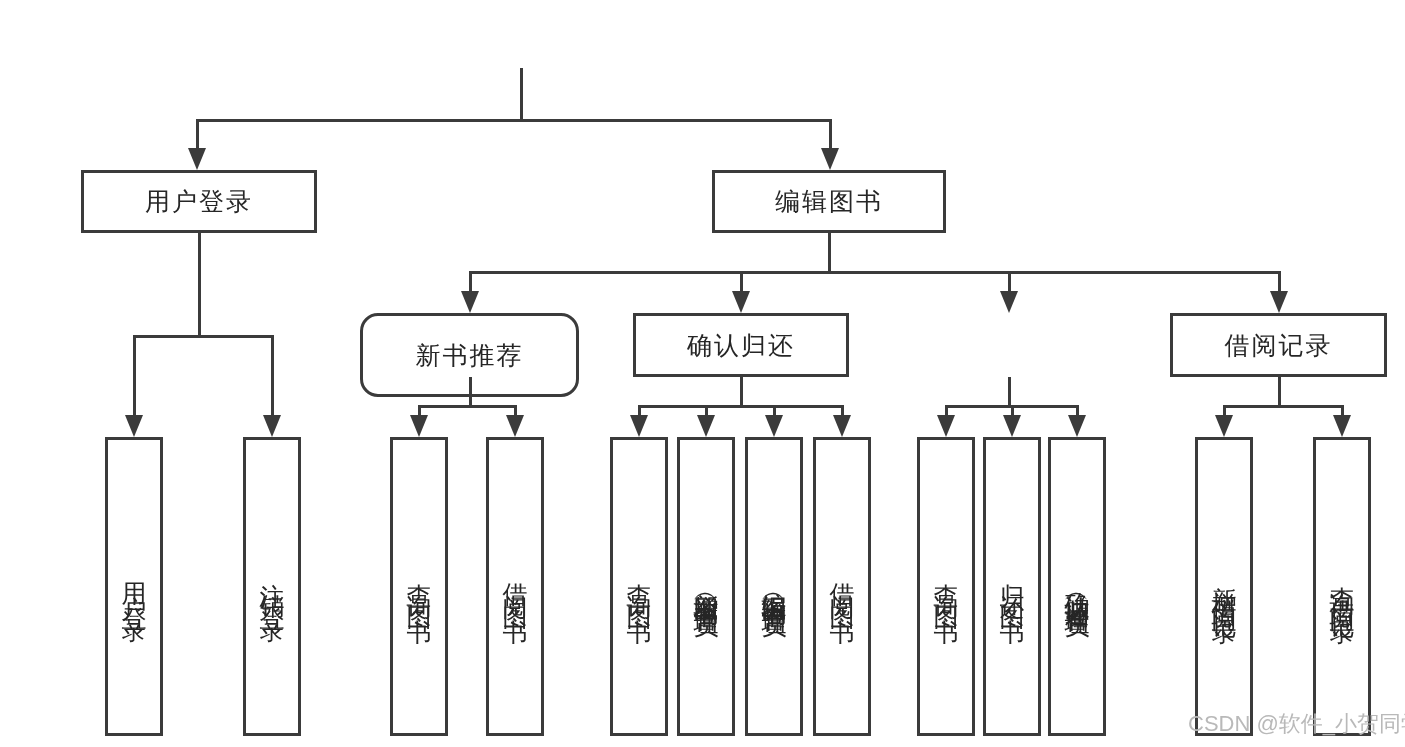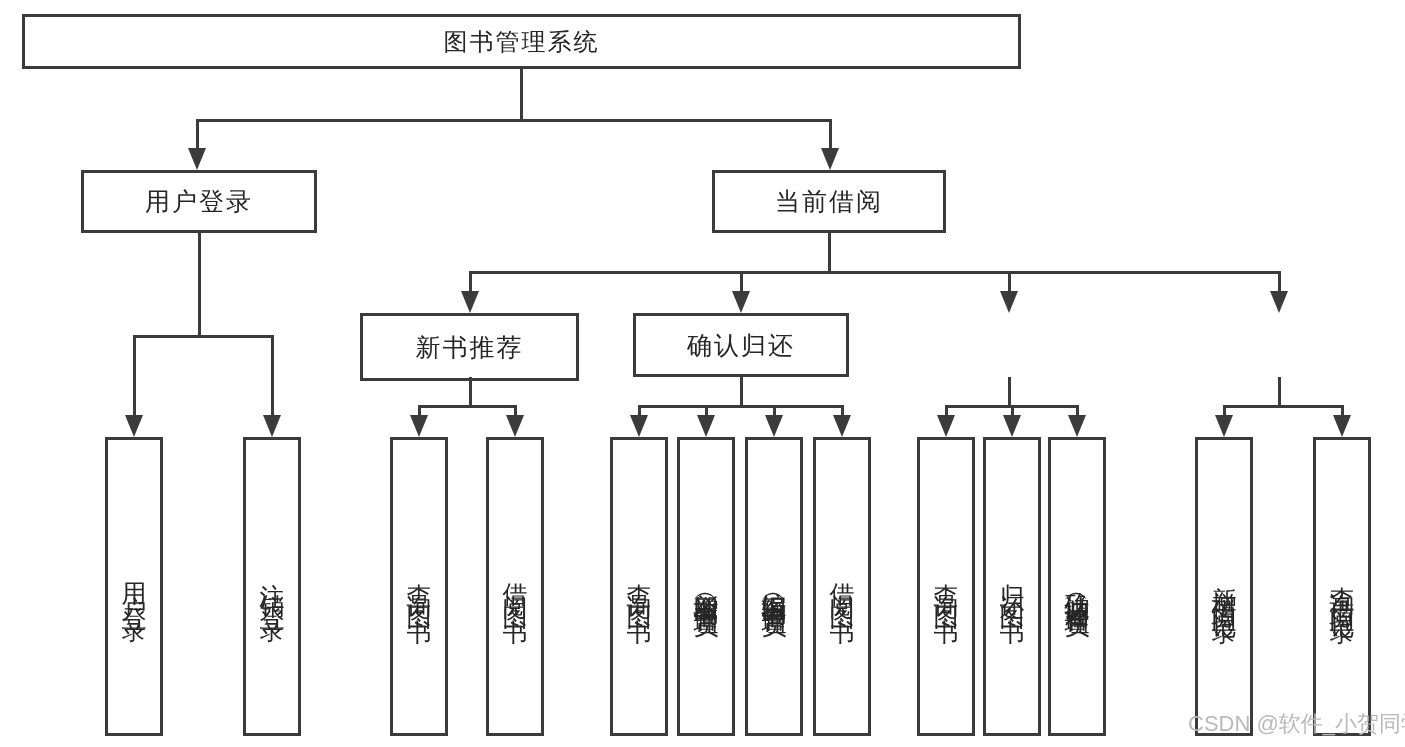--- a/index.html
+++ b/index.html
@@ -49,52 +49,52 @@
     font-size: 22px;
     color: #b9b9b9;
     white-space: nowrap;
   }
 </style>
 </head>
 <body>
 
 <div class="canvas">
 
-  <div class="node h root" style="left:22px; top:14px; width:999px; height:55px;">图书管理系统</div>
 
   <div class="vline" style="left:520px; top:68px; height:52px;"></div>
   <div class="hline" style="left:197px; top:119px; width:635px;"></div>
   <div class="vline" style="left:196px; top:119px; height:32px;"></div>
   <div class="arrow" style="left:188px; top:148px;"></div>
   <div class="vline" style="left:829px; top:119px; height:32px;"></div>
   <div class="arrow" style="left:821px; top:148px;"></div>
 
   <div class="node h" style="left:81px; top:170px; width:236px; height:63px;">用户登录</div>
-  <div class="node h" style="left:712px; top:170px; width:234px; height:63px;">当前借阅</div>
+  <div class="node h" style="left:712px; top:170px; width:234px; height:63px;">编辑图书</div>
 
   <div class="vline" style="left:198px; top:233px; height:104px;"></div>
   <div class="hline" style="left:134px; top:335px; width:140px;"></div>
   <div class="vline" style="left:133px; top:335px; height:82px;"></div>
   <div class="arrow" style="left:125px; top:415px;"></div>
   <div class="vline" style="left:271px; top:335px; height:82px;"></div>
   <div class="arrow" style="left:263px; top:415px;"></div>
 
   <div class="vline" style="left:828px; top:233px; height:40px;"></div>
   <div class="hline" style="left:470px; top:271px; width:810px;"></div>
   <div class="vline" style="left:469px; top:271px; height:22px;"></div>
   <div class="arrow" style="left:461px; top:291px;"></div>
   <div class="vline" style="left:740px; top:271px; height:22px;"></div>
   <div class="arrow" style="left:732px; top:291px;"></div>
   <div class="vline" style="left:1008px; top:271px; height:22px;"></div>
   <div class="arrow" style="left:1000px; top:291px;"></div>
   <div class="vline" style="left:1278px; top:271px; height:22px;"></div>
   <div class="arrow" style="left:1270px; top:291px;"></div>
 
-  <div class="node h" style="left:360px; top:313px; width:219px; height:68px;">新书推荐</div>
+  <div class="node h" style="left:360px; top:313px; width:219px; height:84px;border-radius:18px;">新书推荐</div>
   <div class="node h" style="left:633px; top:313px; width:216px; height:64px;">确认归还</div>
+  <div class="node h" style="left:1170px; top:313px; width:217px; height:64px;">借阅记录</div>
 
   <div class="vline" style="left:469px; top:377px; height:30px;"></div>
   <div class="hline" style="left:419px; top:405px; width:97px;"></div>
   <div class="vline" style="left:418px; top:405px; height:12px;"></div>
   <div class="arrow" style="left:410px; top:415px;"></div>
   <div class="vline" style="left:514px; top:405px; height:12px;"></div>
   <div class="arrow" style="left:506px; top:415px;"></div>
 
   <div class="vline" style="left:740px; top:377px; height:30px;"></div>
   <div class="hline" style="left:639px; top:405px; width:204px;"></div>

